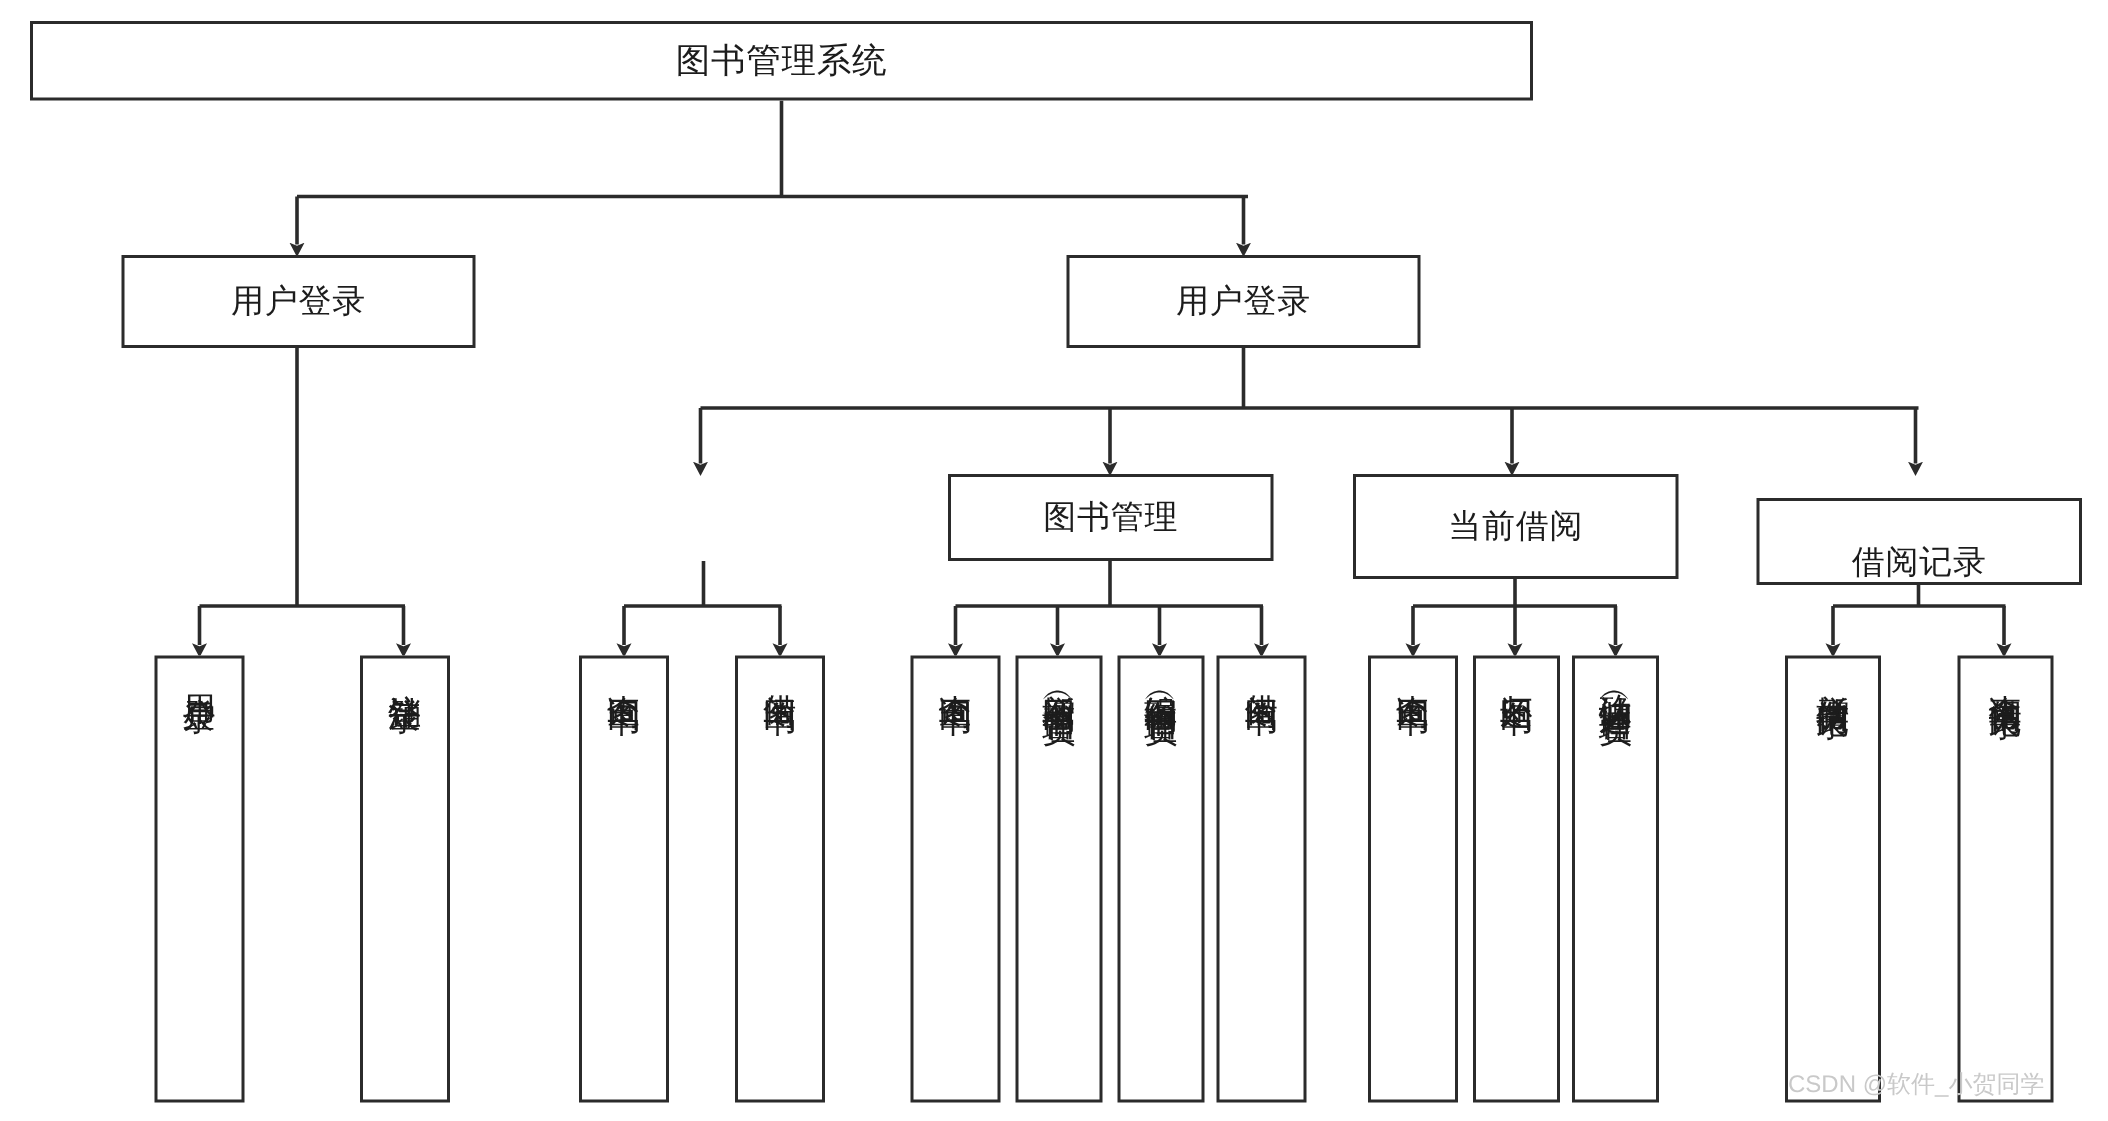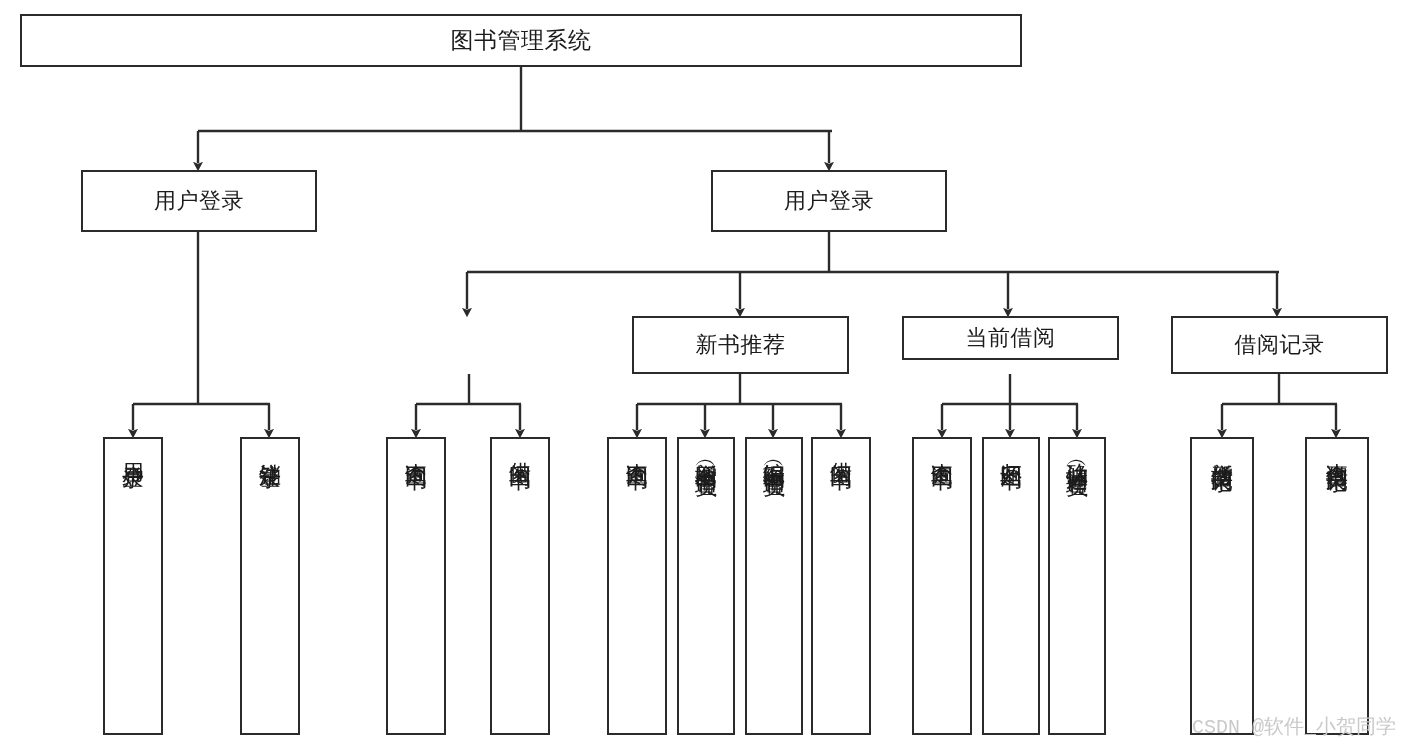--- a/index.html
+++ b/index.html
@@ -58,24 +58,24 @@
     text-orientation: upright;
     font-size: 22px;
     line-height: 1.08;
     letter-spacing: 2px;
     white-space: nowrap;
   }
   .node.root .node-label { font-size: 23px; }
   .watermark {
     position: absolute;
     color: #c9c9c9;
-    font-size: 20px;
+    font-size: 16px;
     white-space: nowrap;
     z-index: 5;
-    font-family: Liberation Mono, monospace;
+    font-family: Liberation Sans, sans-serif;
   }
 </style>
 </head>
 <body>
 
 <div id="canvas">
 
   <svg id="edges" viewBox="0 0 1405 747" xmlns="http://www.w3.org/2000/svg">
     <defs>
       <marker id="arrow" markerWidth="10" markerHeight="12" refX="1.2" refY="5" orient="auto" markerUnits="userSpaceOnUse">
@@ -132,26 +132,26 @@
   </div>
 
   <div class="node horizontal" style="left:81px; top:170px; width:236px; height:62px;">
     <span class="node-label">用户登录</span>
   </div>
   <div class="node horizontal" style="left:711px; top:170px; width:236px; height:62px;">
     <span class="node-label">用户登录</span>
   </div>
 
   <div class="node horizontal" style="left:632px; top:316px; width:217px; height:58px;">
-    <span class="node-label">新书推荐</span>
+    <span class="node-label">图书管理</span>
   </div>
-  <div class="node horizontal" style="left:902px; top:316px; width:217px; height:44px;">
+  <div class="node horizontal" style="left:902px; top:316px; width:217px; height:70px;">
     <span class="node-label">当前借阅</span>
   </div>
-  <div class="node horizontal" style="left:1171px; top:316px; width:217px; height:58px;">
+  <div class="node horizontal" style="left:1171px; top:332px; width:217px; height:58px;align-items:flex-end;">
     <span class="node-label">借阅记录</span>
   </div>
 
   <div class="node vertical" style="left:103px; top:437px; width:60px; height:298px;">
     <span class="node-label">用户登录</span>
   </div>
   <div class="node vertical" style="left:240px; top:437px; width:60px; height:298px;">
     <span class="node-label">注销登录</span>
   </div>
 

